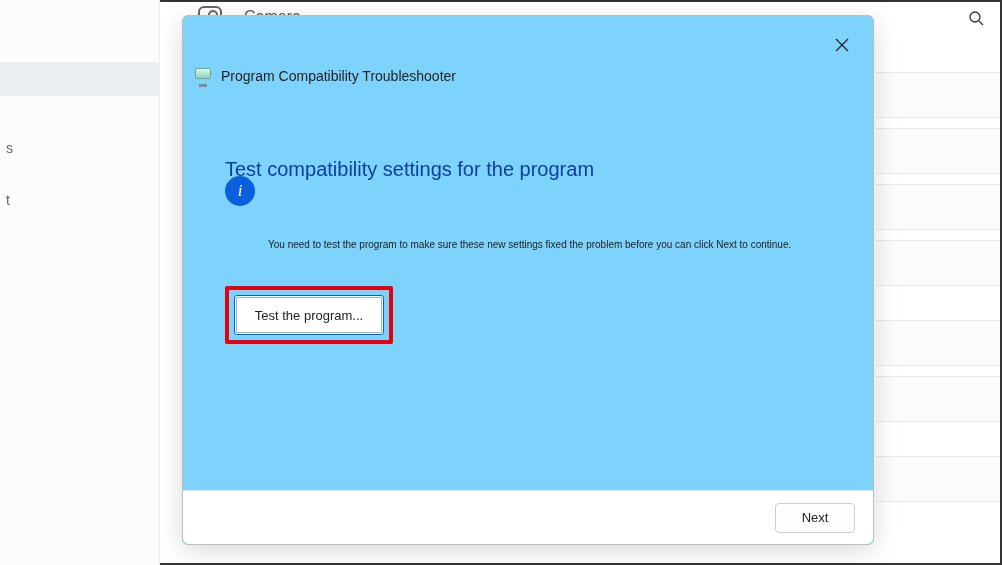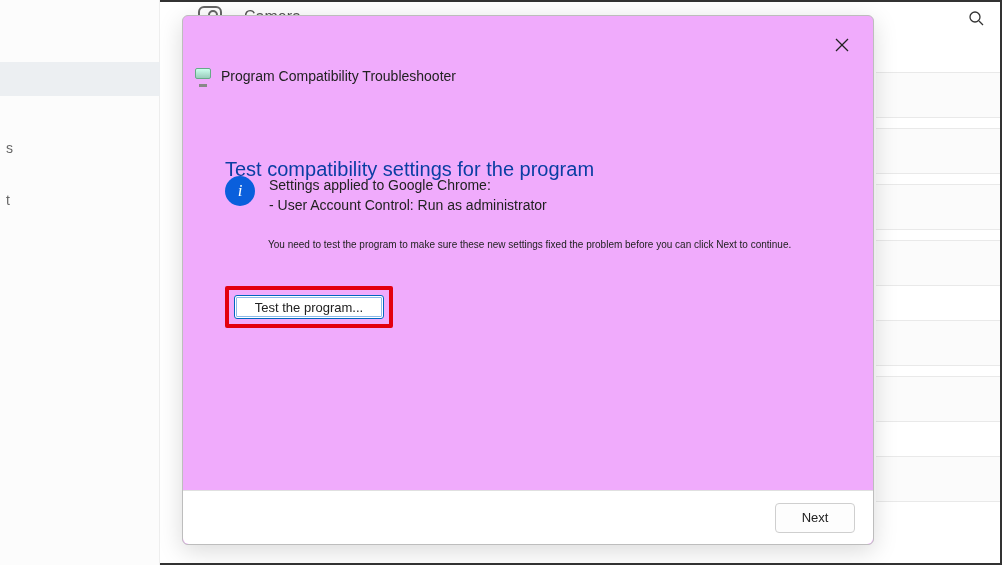--- a/index.html
+++ b/index.html
@@ -19,21 +19,21 @@
     .bg-header-lens { position: absolute; top: 10px; left: 208px; width: 10px; height: 10px; border: 2px solid #666; border-radius: 50%; }
     .bg-header-text { position: absolute; top: 8px; left: 244px; color: #555; font-size: 16px; }
 
     .bg-row { position: absolute; left: 876px; right: 2px; height: 46px; background: #fbfbfb; border-top: 1px solid #e9e9e9; border-bottom: 1px solid #e9e9e9; }
 
     
     .dialog {
       position: absolute;
       top: 15px; left: 182px;
       width: 692px; height: 530px;
-      background: #f0abfc;
+      background: #7dd3fc;
       border: 1px solid #bdbdbd;
       border-radius: 6px;
       box-shadow: 0 6px 24px rgba(0,0,0,0.15);
     }
     .close-btn { position: absolute; top: 14px; right: 16px; width: 30px; height: 30px; display: flex; align-items: center; justify-content: center; color: #222; cursor: pointer; }
     .close-btn svg { width: 14px; height: 14px; }
 
     .titlebar { position: absolute; top: 52px; left: 12px; display: flex; align-items: center; gap: 8px; }
     .titlebar .app-icon { width: 18px; height: 16px; position: relative; }
     .titlebar .app-icon .screen { width: 16px; height: 11px; border: 1px solid #6a8; background: linear-gradient(#cfe,#9cb); border-radius: 2px; }
@@ -42,21 +42,21 @@
 
     .heading { position: absolute; top: 110px; left: 42px; font-size: 20px; font-weight: 400; color: #0a3ea3; margin-top: 32px; }
 
     .info-row { position: absolute; top: 160px; left: 42px; right: 40px; display: flex; gap: 14px; }
     .info-icon { width: 30px; height: 30px; border-radius: 50%; background: #0a5fdc; color: #fff; font-family: Georgia, serif; font-style: italic; font-size: 17px; display: flex; align-items: center; justify-content: center; flex-shrink: 0; }
     .info-text { font-size: 14px; color: #222; line-height: 1.4; }
 
     .instruction { position: absolute; top: 222px; left: 85px; right: 40px; font-size: 10px; color: #222; line-height: 1.4; }
 
     .highlight-box { position: absolute; top: 270px; left: 42px; border: 4px solid #e3000f; padding: 5px; border-radius: 2px; }
-    .test-btn { min-width: 150px; height: 24px; border: 1px solid #0067c0; background: #fff; color: #222; font-size: 13px; padding: 0 14px; border-radius: 3px; cursor: pointer; outline: 1px solid #8db9e8; outline-offset: -3px; }
+    .test-btn { min-width: 150px; height: 40px; border: 1px solid #0067c0; background: #fff; color: #222; font-size: 13px; padding: 0 14px; border-radius: 3px; cursor: pointer; outline: 1px solid #8db9e8; outline-offset: -3px; }
 
     .footer { position: absolute; bottom: 0; left: 0; right: 0; height: 54px; border-top: 1px solid #e0e0e0; display: flex; justify-content: flex-end; align-items: center; gap: 12px; padding-right: 18px; background: #fff; border-radius: 0 0 6px 6px;}
     .footer button { min-width: 80px; height: 30px; border: 1px solid #cfcfcf; background: #fdfdfd; color: #222; font-size: 13px; border-radius: 4px; cursor: pointer; }
   </style>
 </head>
 <body>
 
 <div class="outer-frame"></div>
 
 <div class="bg-sidebar"></div>
@@ -96,24 +96,20 @@
       <div class="screen"></div>
         <div class="base"></div>
     </div>
     <span class="title-text">Program Compatibility Troubleshooter</span>
   </div>
 
   <div class="heading">Test compatibility settings for the program</div>
 
   <div class="info-row">
     <div class="info-icon">i</div>
-    <div class="info-text">
-      <div>Settings applied to Google Chrome:</div>
-      <div>- User Account Control:  Run as administrator</div>
-    </div>
   </div>
 
   <div class="instruction">You need to test the program to make sure these new settings fixed the problem before you can click Next to continue.</div>
 
   <div class="highlight-box">
     <button class="test-btn">Test the program...</button>
   </div>
 
   <div class="footer">
     <button>Next</button>

